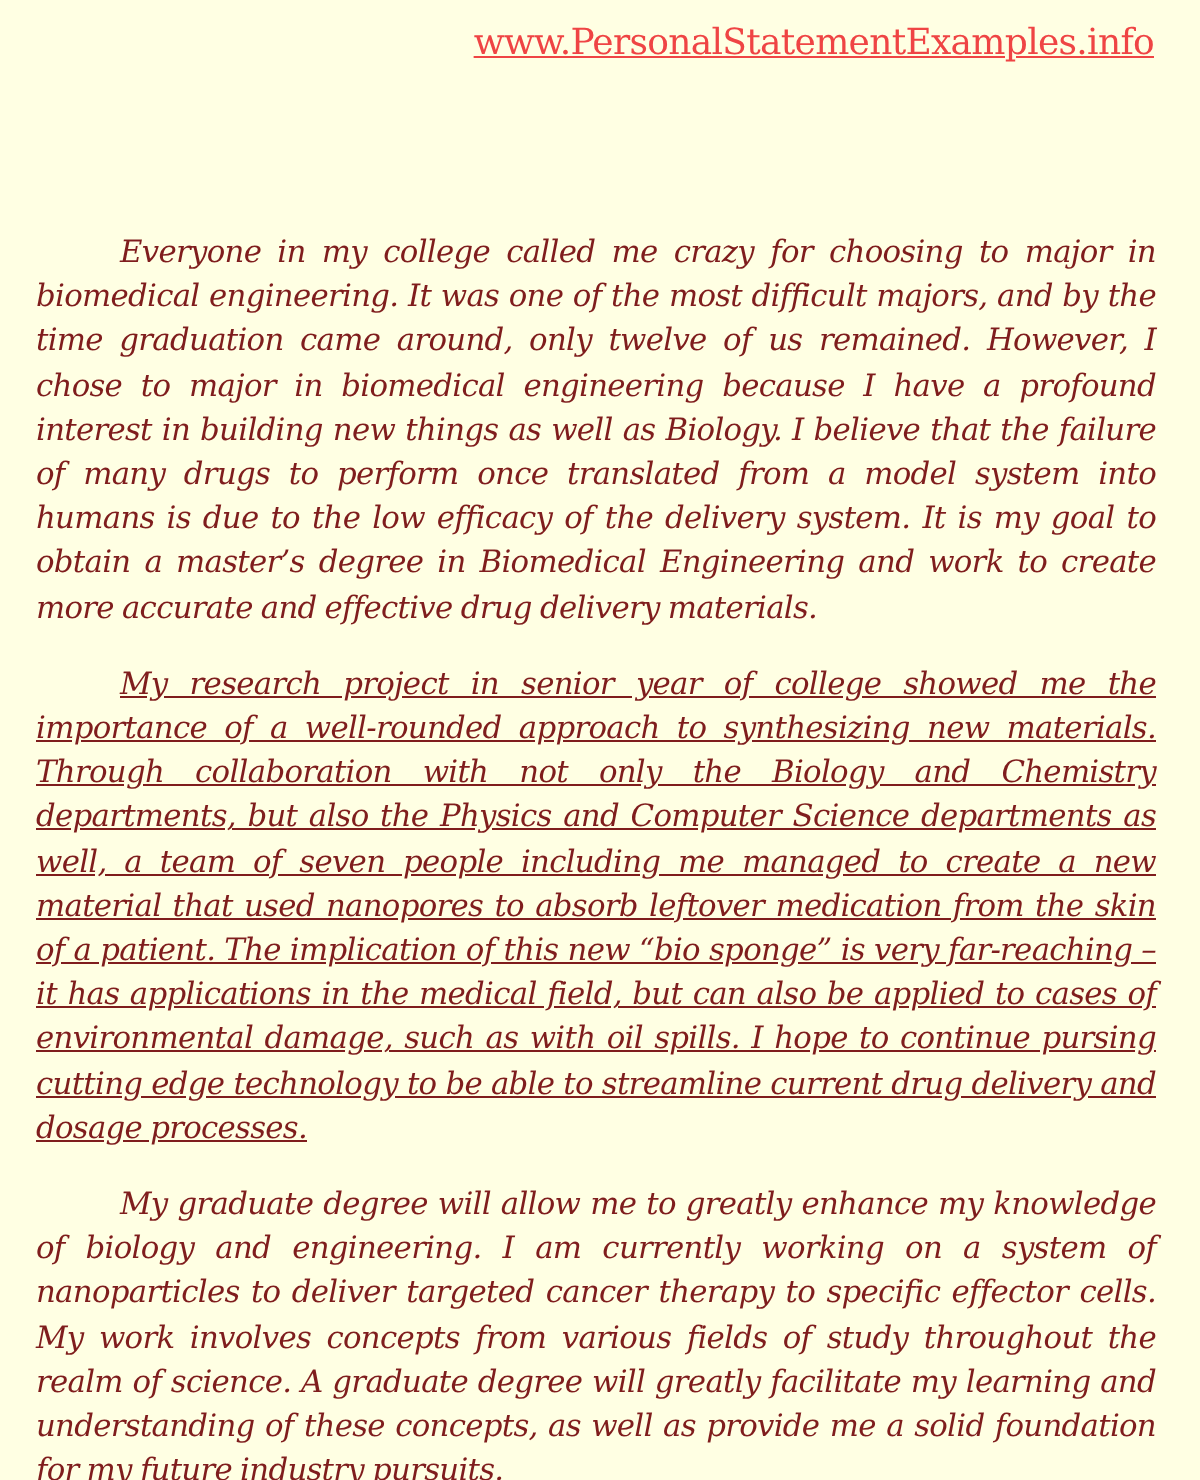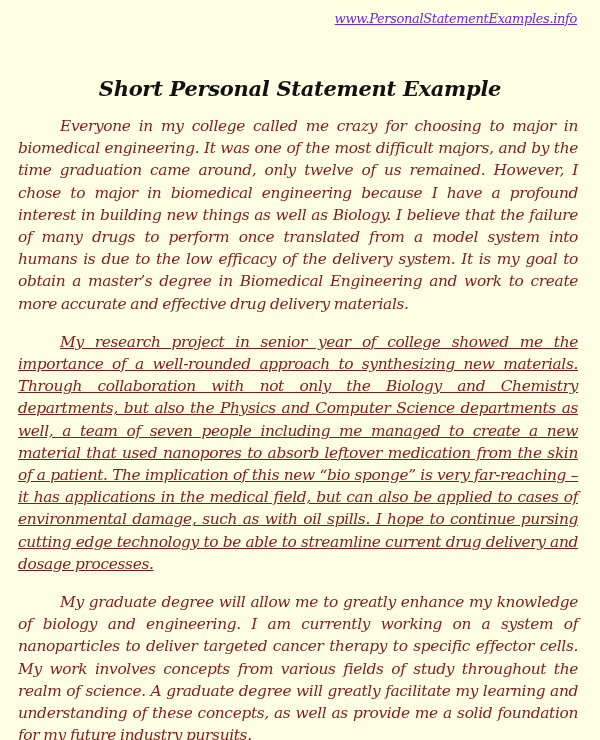--- a/index.html
+++ b/index.html
@@ -18,23 +18,22 @@
       position: relative;
       width: 600px;
       height: 740px;
       box-sizing: border-box;
       padding: 0 21px 0 18px;
     }
     .site-link {
       position: absolute;
       top: 11px;
       right: 23px;
-      font-style: italic;
-      font-size: 13px;
-      color: #6d28d9;
+      font-size: 18px;
+      color: #ef4444;
       text-decoration: underline;
       font-family: "DejaVu Serif", serif;
       letter-spacing: -0.35px;
     }
     .title {
       position: absolute;
       top: 76px;
       left: 0;
       width: 600px;
       text-align: center;
@@ -65,20 +64,19 @@
       color: #7f1d1d;
     }
     .para:nth-child(2) { margin-top: 0; text-decoration: underline; }
   </style>
 </head>
 <body>
 
 <div class="page">
   <a class="site-link">www.PersonalStatementExamples.info</a>
 
-  <h1 class="title">Short Personal Statement Example</h1>
 
   <div class="body-text">
     <p class="para">Everyone in my college called me crazy for choosing to major in biomedical engineering. It was one of the most difficult majors, and by the time graduation came around, only twelve of us remained. However, I chose to major in biomedical engineering because I have a profound interest in building new things as well as Biology. I believe that the failure of many drugs to perform once translated from a model system into humans is due to the low efficacy of the delivery system. It is my goal to obtain a master’s degree in Biomedical Engineering and work to create more accurate and effective drug delivery materials.</p>
     <p class="para">My research project in senior year of college showed me the importance of a well-rounded approach to synthesizing new materials. Through collaboration with not only the Biology and Chemistry departments, but also the Physics and Computer Science departments as well, a team of seven people including me managed to create a new material that used nanopores to absorb leftover medication from the skin of a patient. The implication of this new “bio sponge” is very far-reaching – it has applications in the medical field, but can also be applied to cases of environmental damage, such as with oil spills. I hope to continue pursing cutting edge technology to be able to streamline current drug delivery and dosage processes.</p>
     <p class="para">My graduate degree will allow me to greatly enhance my knowledge of biology and engineering. I am currently working on a system of nanoparticles to deliver targeted cancer therapy to specific effector cells. My work involves concepts from various fields of study throughout the realm of science. A graduate degree will greatly facilitate my learning and understanding of these concepts, as well as provide me a solid foundation for my future industry pursuits.</p>
   </div>
 </div>
 
 </body></html>

